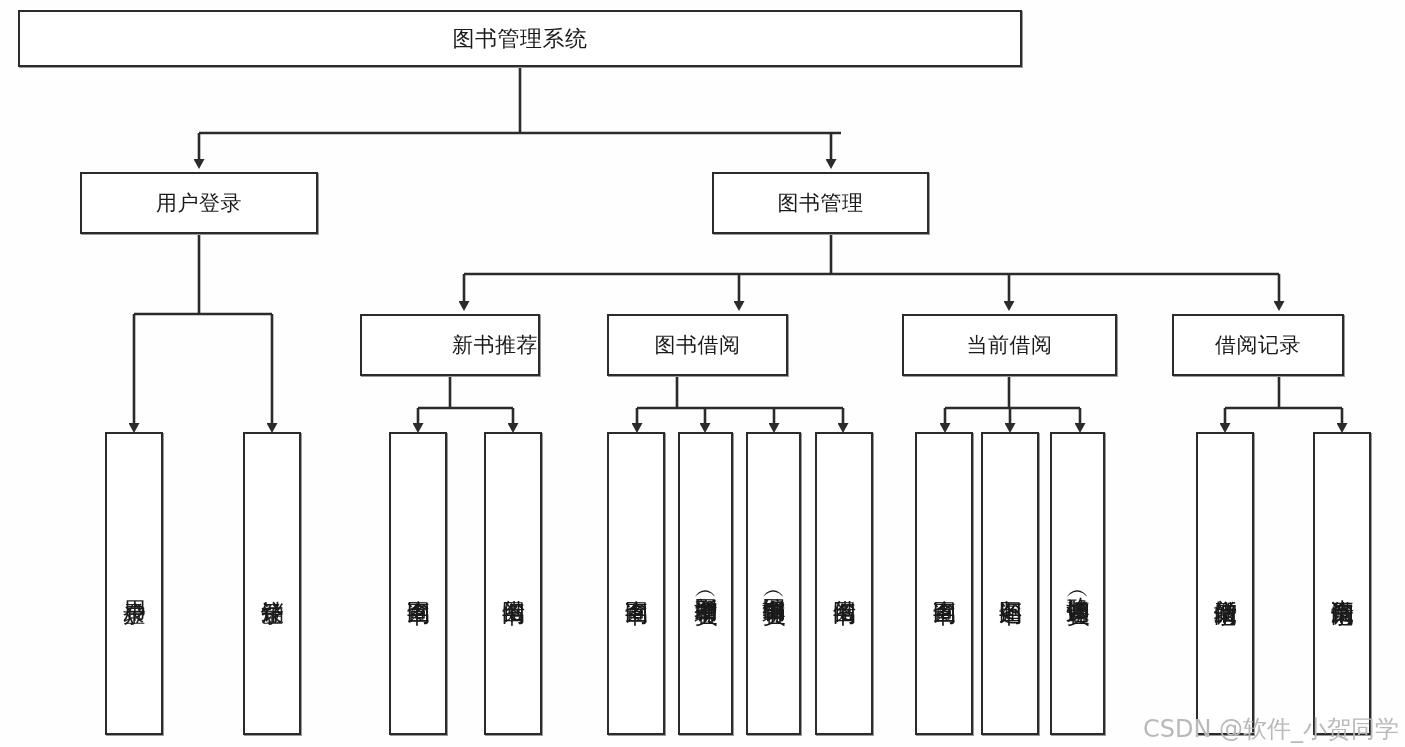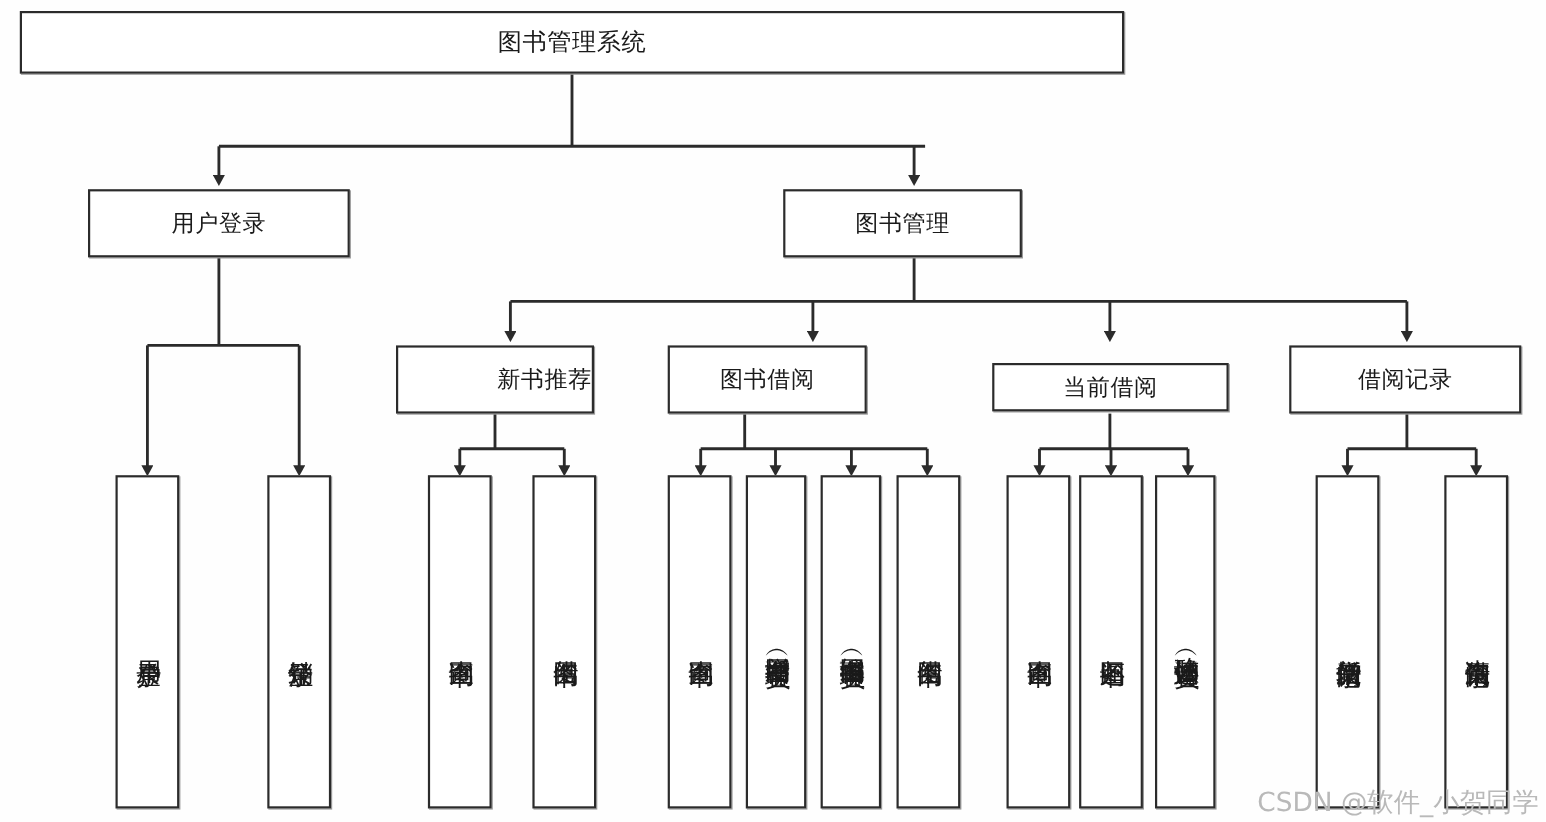--- a/index.html
+++ b/index.html
@@ -128,25 +128,25 @@
   </div>
 
   <div class="node h" style="left:360px;top:314px;width:180px;height:62px;justify-content:flex-end;">
     <span class="lbl">新书推荐</span>
   </div>
 
   <div class="node h" style="left:587px;top:314px;width:181px;height:62px;margin-left:20px;">
     <span class="lbl">图书借阅</span>
   </div>
 
-  <div class="node h" style="left:902px;top:330px;width:215px;height:44px;">
+  <div class="node h" style="left:902px;top:314px;width:215px;height:62px;">
     <span class="lbl">当前借阅</span>
   </div>
 
-  <div class="node h" style="left:1172px;top:314px;width:211px;height:62px;">
+  <div class="node h" style="left:1172px;top:314px;width:172px;height:62px;">
     <span class="lbl">借阅记录</span>
   </div>
 
   <div class="node v" style="left:105px;top:432px;width:58px;height:303px;">
     <span class="lbl">用户登录</span>
   </div>
   <div class="node v" style="left:243px;top:432px;width:58px;height:303px;">
     <span class="lbl">注销登录</span>
   </div>
 

